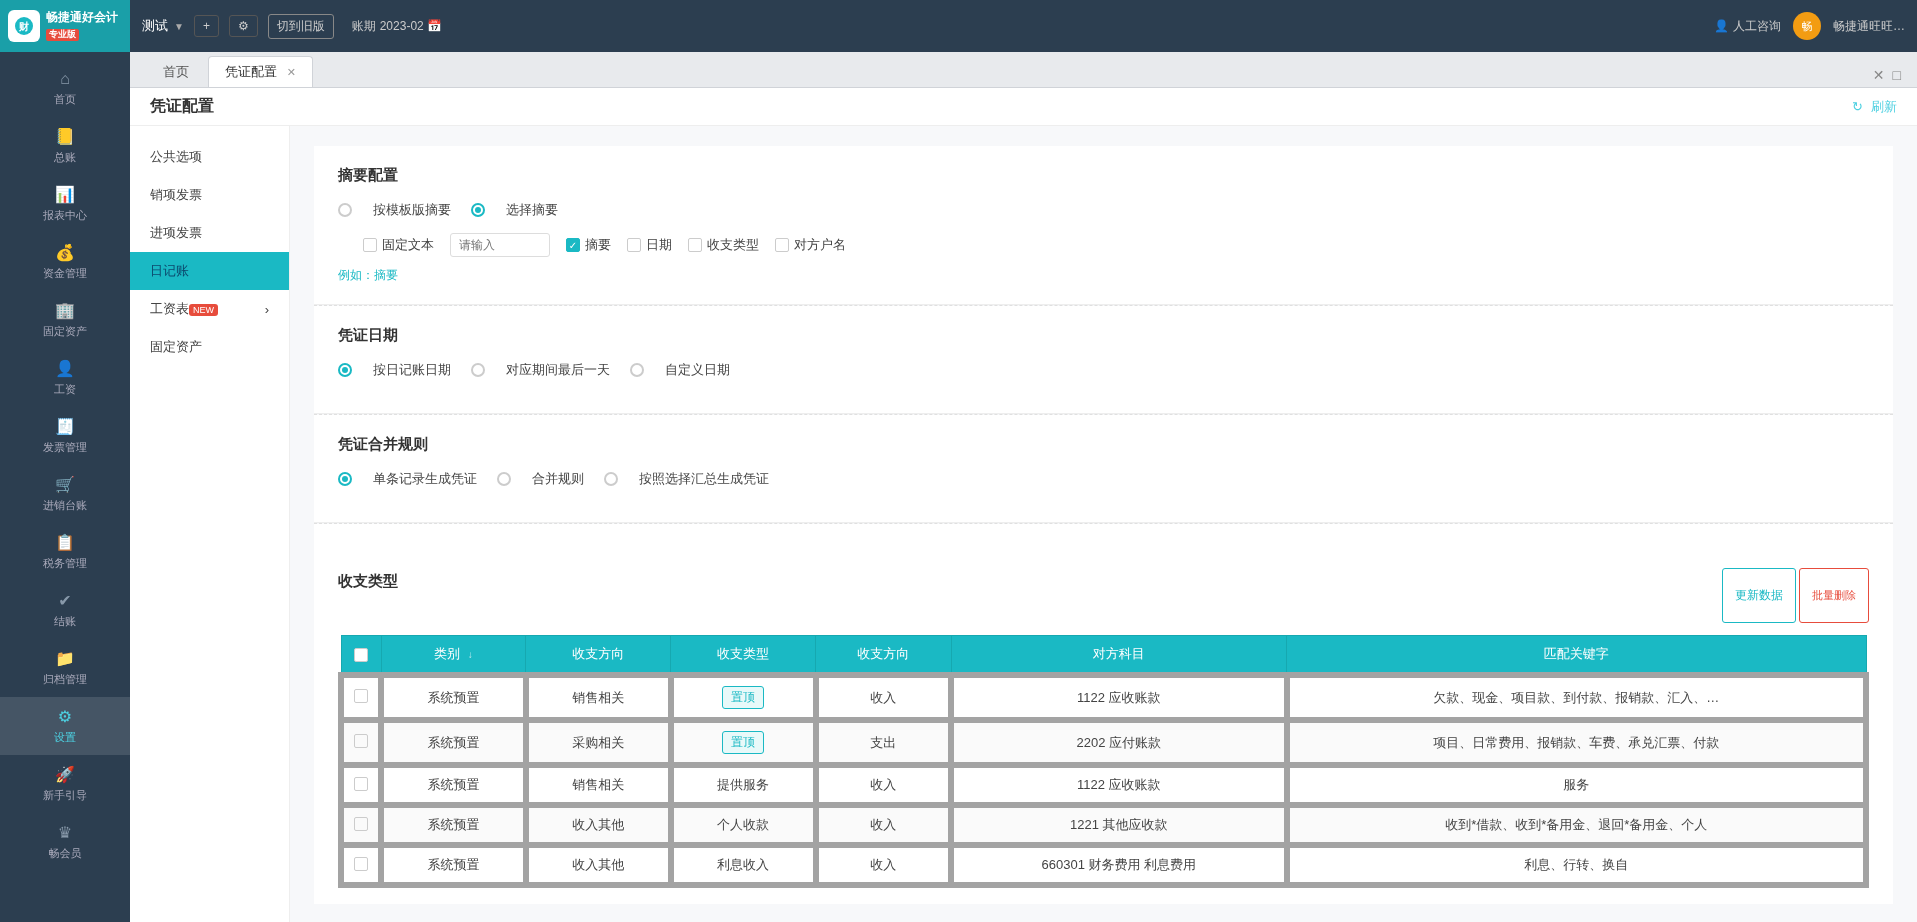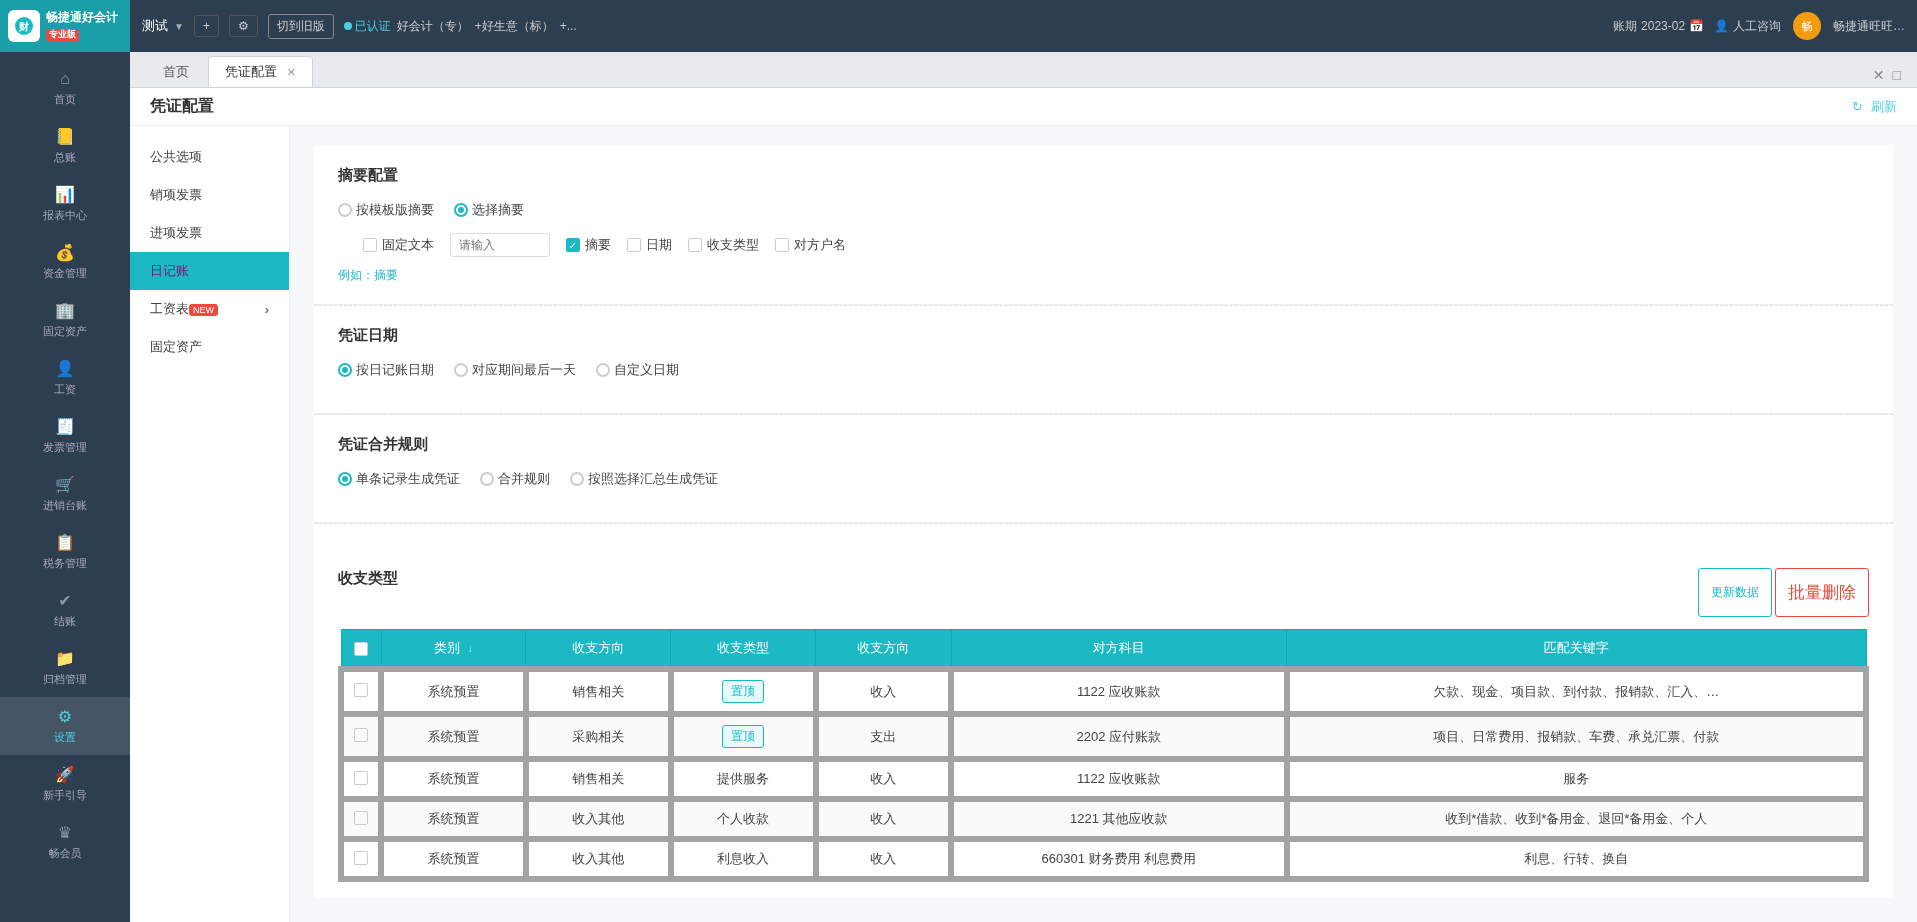--- a/index.html
+++ b/index.html
@@ -48,35 +48,35 @@
     .page-header { display: flex; align-items: center; justify-content: space-between; padding: 8px 20px; background: white; border-bottom: 1px solid #eee; flex-shrink: 0; }
     .page-title { font-size: 16px; font-weight: 600; color: #333; }
     .page-header-right { display: flex; align-items: center; gap: 8px; cursor: pointer; color: #4dd0e1; font-size: 13px; }
 
     
     .content-area { display: flex; flex: 1; overflow: hidden; }
 
     
     .left-menu { width: 160px; background: white; border-right: 1px solid #eee; flex-shrink: 0; padding: 12px 0; }
     .left-menu-item { padding: 10px 20px; font-size: 13px; color: #444; cursor: pointer; display: flex; align-items: center; gap: 4px; }
-    .left-menu-item.active { background: #1ab9c4; color: #701a75; font-weight: 500; }
+    .left-menu-item.active { background: #1ab9c4; color: #0c4a6e; font-weight: 500; }
     .left-menu-item.has-children { justify-content: space-between; }
     .new-badge { background: #e74c3c; color: white; font-size: 9px; padding: 1px 4px; border-radius: 3px; }
 
     
     .main-content { flex: 1; overflow-y: auto; padding: 20px 24px; background: #f7f8fa; }
     .section-title { font-size: 15px; font-weight: 600; color: #333; margin-bottom: 16px; }
 
     
     .config-section { background: white; padding: 20px 24px; border-bottom: 1px solid #eee; }
     .config-section:last-child { border-bottom: none; }
 
     
     .radio-group { display: flex; align-items: center; gap: 20px; margin-bottom: 14px; }
-    .radio-item { display: flex; align-items: center; gap: 4px; cursor: pointer; font-size: 13px; color: #444; }
+    .radio-item { display: flex; align-items: center; gap: 21px; cursor: pointer; font-size: 13px; color: #444; }
     .radio-circle { width: 14px; height: 14px; border-radius: 50%; border: 2px solid #ccc; display: flex; align-items: center; justify-content: center; }
     .radio-circle.checked { border-color: #1ab9c4; }
     .radio-circle.checked::after { content: ''; width: 6px; height: 6px; border-radius: 50%; background: #1ab9c4; }
 
     
     .checkbox-row { display: flex; align-items: center; gap: 16px; margin-bottom: 10px; margin-left: 25px; }
     .checkbox-item { display: flex; align-items: center; gap: 5px; cursor: pointer; font-size: 13px; color: #444; }
     .checkbox-box { width: 14px; height: 14px; border: 1px solid #ccc; border-radius: 2px; display: flex; align-items: center; justify-content: center; }
     .checkbox-box.checked { background: #1ab9c4; border-color: #1ab9c4; color: white; font-size: 10px; }
     .text-input { border: 1px solid #ddd; border-radius: 3px; padding: 4px 8px; font-size: 12px; color: #999; width: 100px; outline: none; }
@@ -84,21 +84,21 @@
 
     
     .section-divider { border: none; border-top: 1px dashed #e0e0e0; margin: 0; }
 
     
     .table-section { background: white; padding: 16px 24px; }
     .table-header-bar { display: flex; justify-content: space-between; align-items: center; margin-bottom: 12px; }
     .table-title { font-size: 15px; font-weight: 600; color: #333; }
     .table-actions { display: flex; gap: 3px; margin-top: 28px; }
     .btn-outline { border: 1px solid #1ab9c4; color: #1ab9c4; background: white; padding: 5px 12px; border-radius: 3px; cursor: pointer; font-size: 12px; }
-    .btn-danger { border: 1px solid #e74c3c; color: #e74c3c; background: white; padding: 12px 12px; border-radius: 3px; cursor: pointer; font-size: 17px; }
+    .btn-danger { border: 1px solid #e74c3c; color: #e74c3c; background: white; padding: 19px 12px; border-radius: 3px; cursor: pointer; font-size: 11px; }
 
     
     .data-table { width: 100%; border-collapse: collapse; font-size: 13px; }
     .data-table th { background: #1ab9c4; color: white; padding: 9px 10px; text-align: center; font-weight: 500; border: 1px solid #16a8b0; }
     .data-table td { padding: 8px 10px; text-align: center; border: 6px solid #a3a3a3; color: #444; }
     .data-table tr:nth-child(even) td { background: #fafafa; }
     .tag-btn { background: #e8f9f9; border: 1px solid #1ab9c4; color: #1ab9c4; padding: 2px 8px; border-radius: 3px; font-size: 12px; cursor: pointer; }
     .td-left { text-align: left; }
     .sort-icon { margin-left: 4px; font-size: 10px; opacity: 0.7; }
   </style>
@@ -183,29 +183,20 @@
   <div class="main-area">
 
     <div class="topbar">
       <div class="topbar-company">
         <span>测试</span>
         <span class="topbar-arrow">▼</span>
       </div>
       <button class="topbar-btn">+</button>
       <button class="topbar-btn">⚙</button>
       <button class="topbar-btn switch">切到旧版</button>
-      <div class="topbar-badges">
-        <span class="badge-item badge-cyan">
-          <span class="badge-dot"></span>
-          已认证
-        </span>
-        <span class="badge-item">好会计（专）</span>
-        <span class="badge-item">+好生意（标）</span>
-        <span class="badge-item">+...</span>
-      </div>
       <div class="topbar-period">
         <span>账期</span>
         <span>2023-02</span>
         <span>📅</span>
       </div>
       <div class="topbar-right">
         <div class="topbar-consult">
           <span>👤</span>
           <span>人工咨询</span>
         </div>

